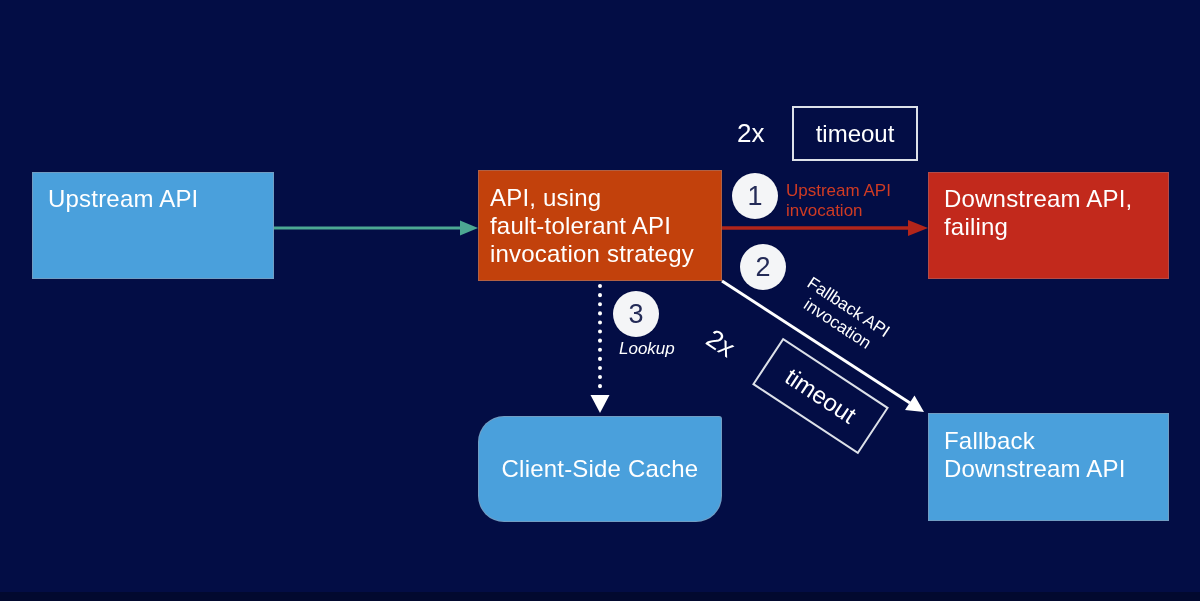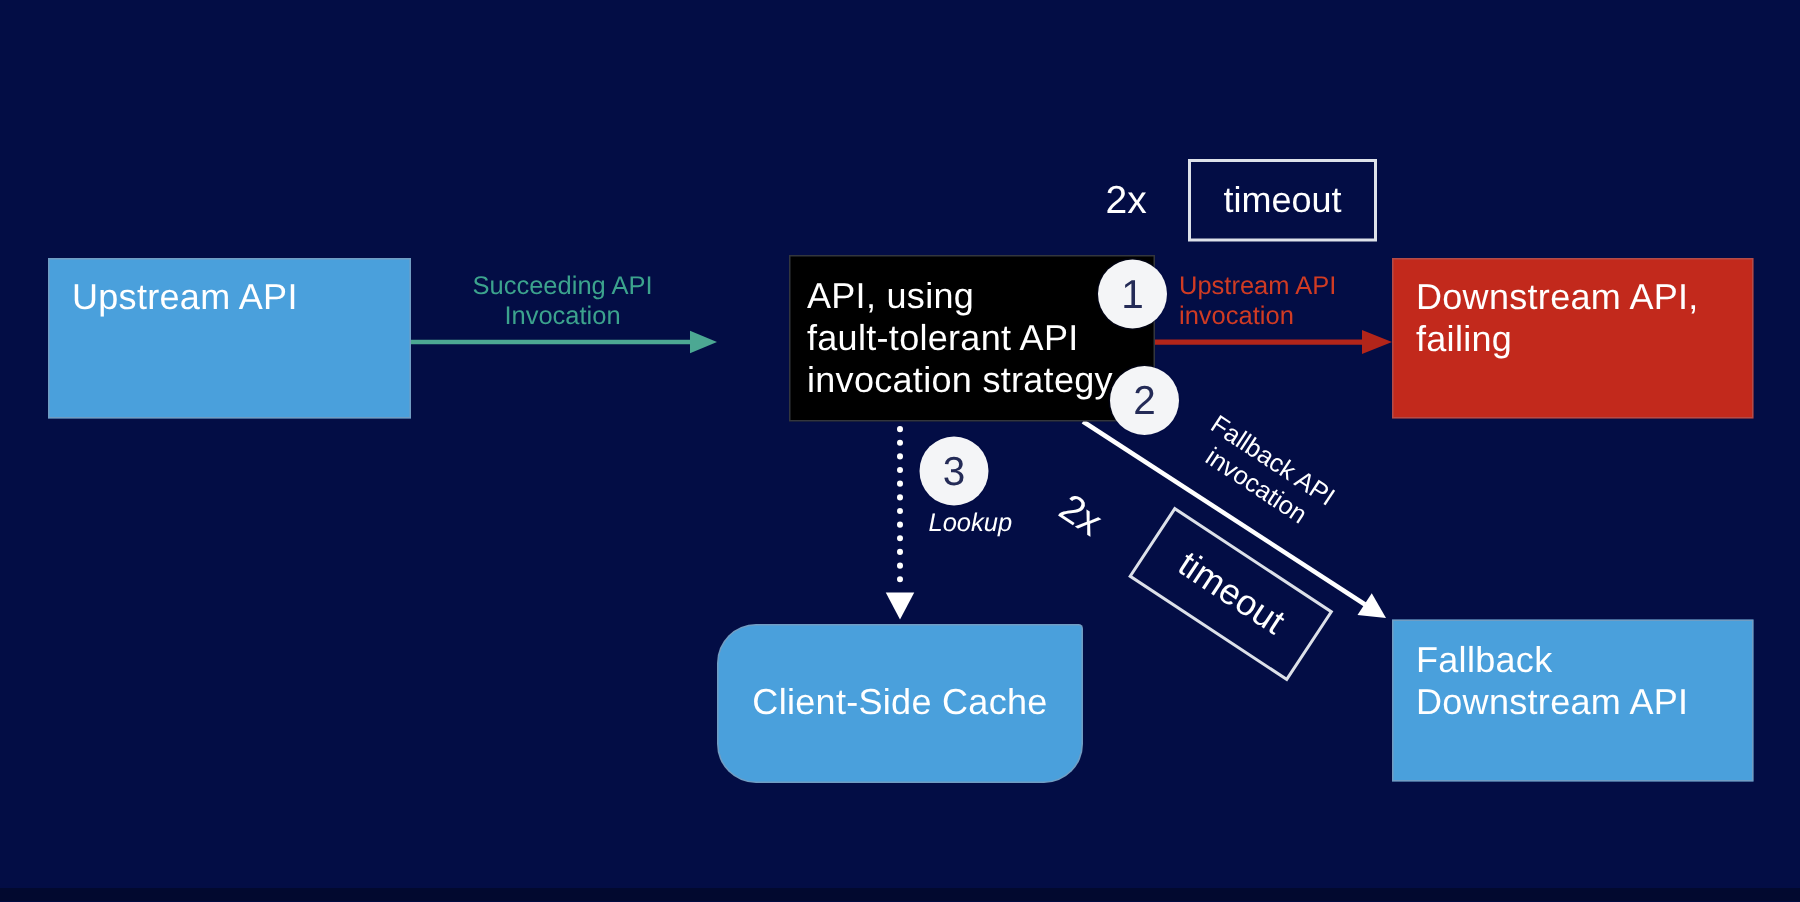--- a/index.html
+++ b/index.html
@@ -10,21 +10,21 @@
     font-family:"Liberation Sans", sans-serif;
     -webkit-font-smoothing:antialiased;
   }
   .wires { position:absolute; left:0; top:0; width:1200px; height:601px; pointer-events:none; }
 
   .node {
     position:absolute; color:#ffffff; font-size:24px; line-height:28px;
     white-space:pre-line; letter-spacing:0.2px;
   }
   .node-blue { background:#4aa0dc; border:1px solid rgba(145,155,175,0.55); }
-  .node-teal { background:#000000; border:1px solid rgba(145,155,175,0.35);margin-left:48px; }
+  .node-teal { background:#c2410c; border:1px solid rgba(145,155,175,0.35); }
   .node-red  { background:#c2291c; border:1px solid rgba(145,155,175,0.30); }
 
   #upstream   { left:32px;  top:172px; width:242px; height:107px; padding:12px 15px; }
   #strategy   { left:478px; top:170px; width:244px; height:111px; padding:13px 11px; }
   #downstream { left:928px; top:172px; width:241px; height:107px; padding:12px 15px; }
   #fallback   { left:928px; top:413px; width:241px; height:108px; padding:13px 15px; }
   #cache      { left:478px; top:416px; width:244px; height:106px;
                 display:flex; align-items:center; justify-content:center;
                 border-radius:26px 3px 26px 26px; white-space:nowrap; }
 
@@ -89,22 +89,20 @@
 invocation strategy</div>
 
   <div class="node node-blue" id="fallback">Fallback
 Downstream API</div>
 
   <div class="node node-red" id="downstream">Downstream API,
 failing</div>
 
   <div class="node node-blue" id="cache">Client-Side Cache</div>
 
-  <div class="edge-label" id="succeeding-label">Succeeding API
-Invocation</div>
 
   <div class="edge-label" id="failing-label">Upstream API
 invocation</div>
 
   <div class="edge-label" id="fallback-label">Fallback API
 invocation</div>
 
   <div class="edge-label" id="lookup-label">Lookup</div>
 
   <div class="step-circle" id="circle-1">1</div>

